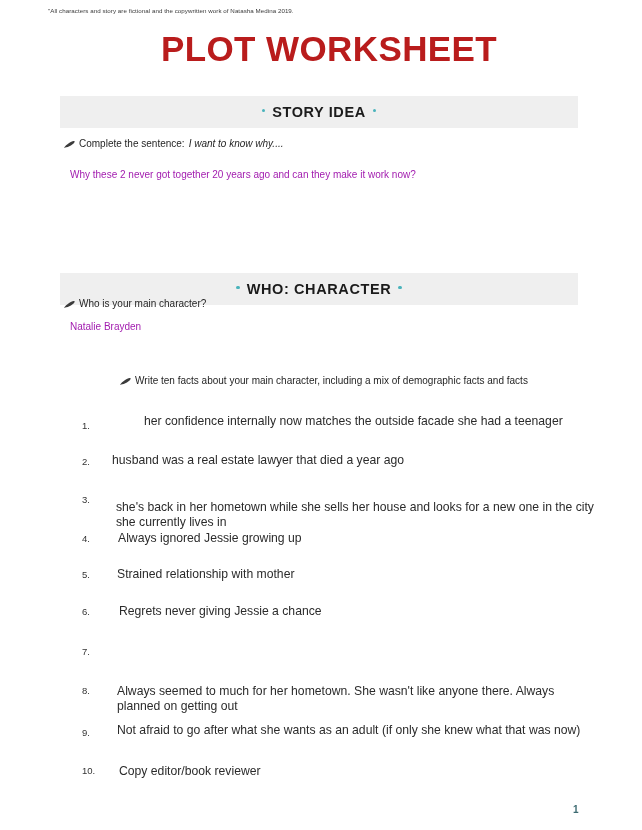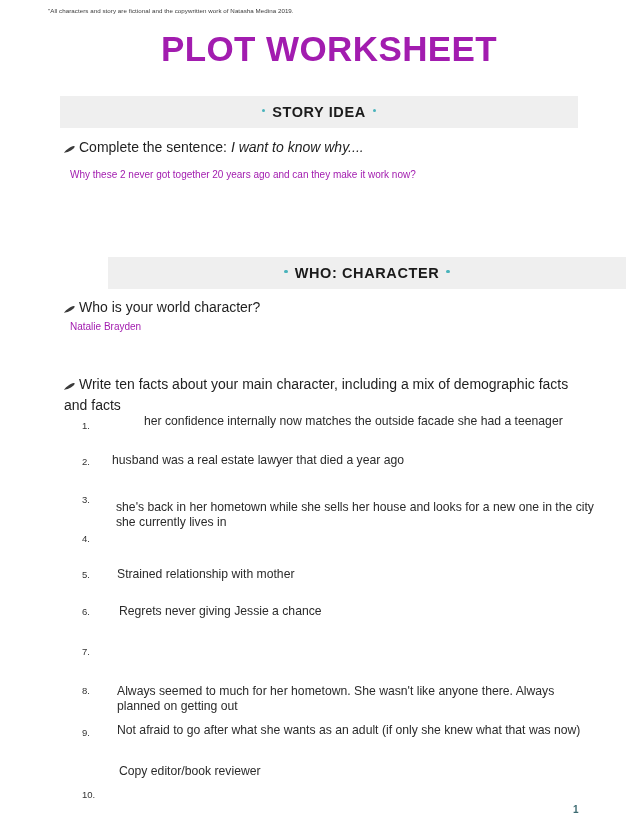--- a/index.html
+++ b/index.html
@@ -38,21 +38,21 @@
   
   .main-title {
     position: absolute;
     left: 0;
     right: 0;
     top: 29px;
     text-align: center;
     font-size: 35px;
     font-weight: bold;
     letter-spacing: 0.4px;
-    color: #a21caf;
+    color: #b91c1c;
     font-family: "Liberation Sans", sans-serif;
     margin-left: 16px;
   }
 
   
   .section-band {
     position: absolute;
     left: 60px;
     width: 518px;
     height: 32px;
@@ -73,23 +73,24 @@
     height: 3.5px;
     border-radius: 50%;
     background: #49b3bb;
     vertical-align: middle;
     margin: 0 7px 3px 7px;
   }
 
   
   .prompt {
     position: absolute;
-    font-size: 14px;
+    font-size: 10px;
     color: #1f1f1f;
     line-height: 1.45;
+    text-align: center;
   }
   .prompt .pen-icon {
     display: inline-block;
     margin-right: 4px;
     vertical-align: -1px;
   }
   .prompt em {
     font-style: italic;
   }
 
@@ -155,33 +156,33 @@
     <span class="pen-icon">
       <svg width="11" height="9" viewBox="0 0 11 9" xmlns="http://www.w3.org/2000/svg">
         <path d="M0.6 7.9 C1.3 6.9 2.6 5.6 4.4 4.4 C6.4 3.1 8.4 2.3 9.6 2.1 C10.4 2.0 10.8 2.3 10.6 2.9 C10.3 3.8 8.8 5.2 6.9 6.4 C4.8 7.7 2.6 8.4 1.3 8.4 C0.6 8.4 0.3 8.3 0.6 7.9 Z" fill="#3b3b3b"></path>
         <path d="M0.55 8.05 L0.05 8.85 L1.0 8.5 Z" fill="#1f1f1f"></path>
       </svg>
     </span><span>Complete the sentence:</span><em style="margin-left:4px;">I want to know why....</em>
   </div>
 
   <div class="answer" style="left:70px; top:168px; width:500px;">Why these 2 never got together 20 years ago and can they make it work now?</div>
 
-  <div class="section-band" style="top:257px;margin-left:48px;">
+  <div class="section-band" style="top:273px;">
     <span class="band-dot"></span>
     <span class="band-text">WHO: CHARACTER</span>
     <span class="band-dot"></span>
   </div>
 
   <div class="prompt" style="left:64px; top:297px;">
     <span class="pen-icon">
       <svg width="11" height="9" viewBox="0 0 11 9" xmlns="http://www.w3.org/2000/svg">
         <path d="M0.6 7.9 C1.3 6.9 2.6 5.6 4.4 4.4 C6.4 3.1 8.4 2.3 9.6 2.1 C10.4 2.0 10.8 2.3 10.6 2.9 C10.3 3.8 8.8 5.2 6.9 6.4 C4.8 7.7 2.6 8.4 1.3 8.4 C0.6 8.4 0.3 8.3 0.6 7.9 Z" fill="#3b3b3b"></path>
         <path d="M0.55 8.05 L0.05 8.85 L1.0 8.5 Z" fill="#1f1f1f"></path>
       </svg>
-    </span><span>Who is your world character?</span>
+    </span><span>Who is your main character?</span>
   </div>
 
   <div class="answer" style="left:70px; top:320px; width:500px;">Natalie Brayden</div>
 
   <div class="prompt" style="left:64px; top:374px; width:520px;">
     <span class="pen-icon">
       <svg width="11" height="9" viewBox="0 0 11 9" xmlns="http://www.w3.org/2000/svg">
         <path d="M0.6 7.9 C1.3 6.9 2.6 5.6 4.4 4.4 C6.4 3.1 8.4 2.3 9.6 2.1 C10.4 2.0 10.8 2.3 10.6 2.9 C10.3 3.8 8.8 5.2 6.9 6.4 C4.8 7.7 2.6 8.4 1.3 8.4 C0.6 8.4 0.3 8.3 0.6 7.9 Z" fill="#3b3b3b"></path>
         <path d="M0.55 8.05 L0.05 8.85 L1.0 8.5 Z" fill="#1f1f1f"></path>
       </svg>
@@ -200,20 +201,21 @@
       <div class="fact-text" style="width:470px; padding-left:4px;">husband was a real estate lawyer that died a year ago</div>
     </div>
 
     <div class="fact-row" style="height:41px;">
       <div class="fact-num" style="padding-top:4px;">3.</div>
       <div class="fact-text" style="width:490px; padding-left:8px;margin-top:10px;">she's back in her hometown while she sells her house and looks for a new one in the city she currently lives in</div>
     </div>
 
     <div class="fact-row" style="height:36px;">
       <div class="fact-num" style="padding-top:2px;">4.</div>
+      <div class="fact-text" style="width:470px; padding-left:10px;">Always ignored Jessie growing up</div>
     </div>
 
     <div class="fact-row" style="height:37px;">
       <div class="fact-num" style="padding-top:2px;">5.</div>
       <div class="fact-text" style="width:470px; padding-left:9px;">Strained relationship with mother</div>
     </div>
 
     <div class="fact-row" style="height:38px;">
       <div class="fact-num" style="padding-top:2px;">6.</div>
       <div class="fact-text" style="width:470px; padding-left:11px;">Regrets never giving Jessie a chance</div>
@@ -227,21 +229,21 @@
       <div class="fact-num" style="padding-top:1px;">8.</div>
       <div class="fact-text" style="width:455px; padding-left:9px;">Always seemed to much for her hometown. She wasn't like anyone there. Always planned on getting out</div>
     </div>
 
     <div class="fact-row" style="height:41px;">
       <div class="fact-num" style="padding-top:4px;">9.</div>
       <div class="fact-text" style="width:510px; padding-left:9px;">Not afraid to go after what she wants as an adult (if only she knew what that was now)</div>
     </div>
 
     <div class="fact-row" style="height:30px;">
-      <div class="fact-num" style="padding-top:1px;margin-top:24px;">10.</div>
+      <div class="fact-num" style="padding-top:1px;">10.</div>
       <div class="fact-text" style="width:470px; padding-left:11px;">Copy editor/book reviewer</div>
     </div>
 
   </div>
 
   <div class="page-number">1</div>
 
 </div>
 
 </body></html>

